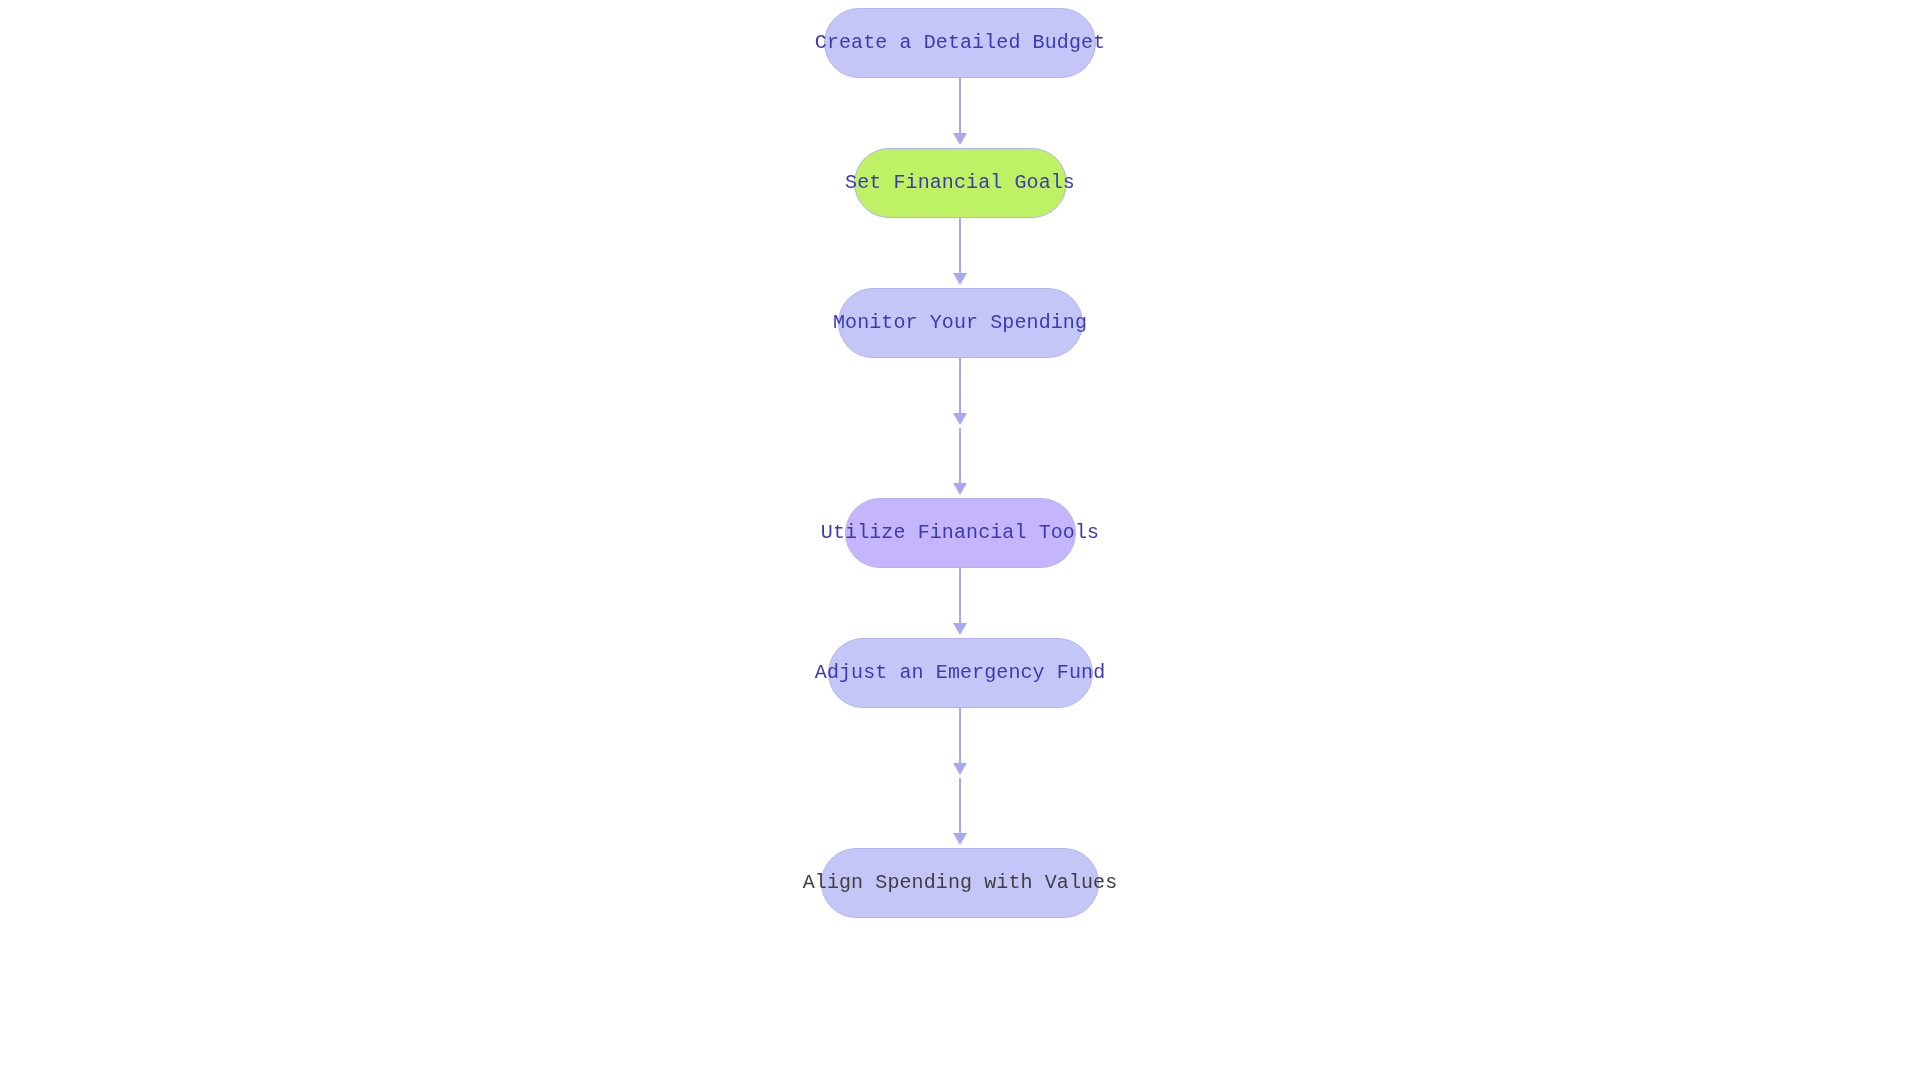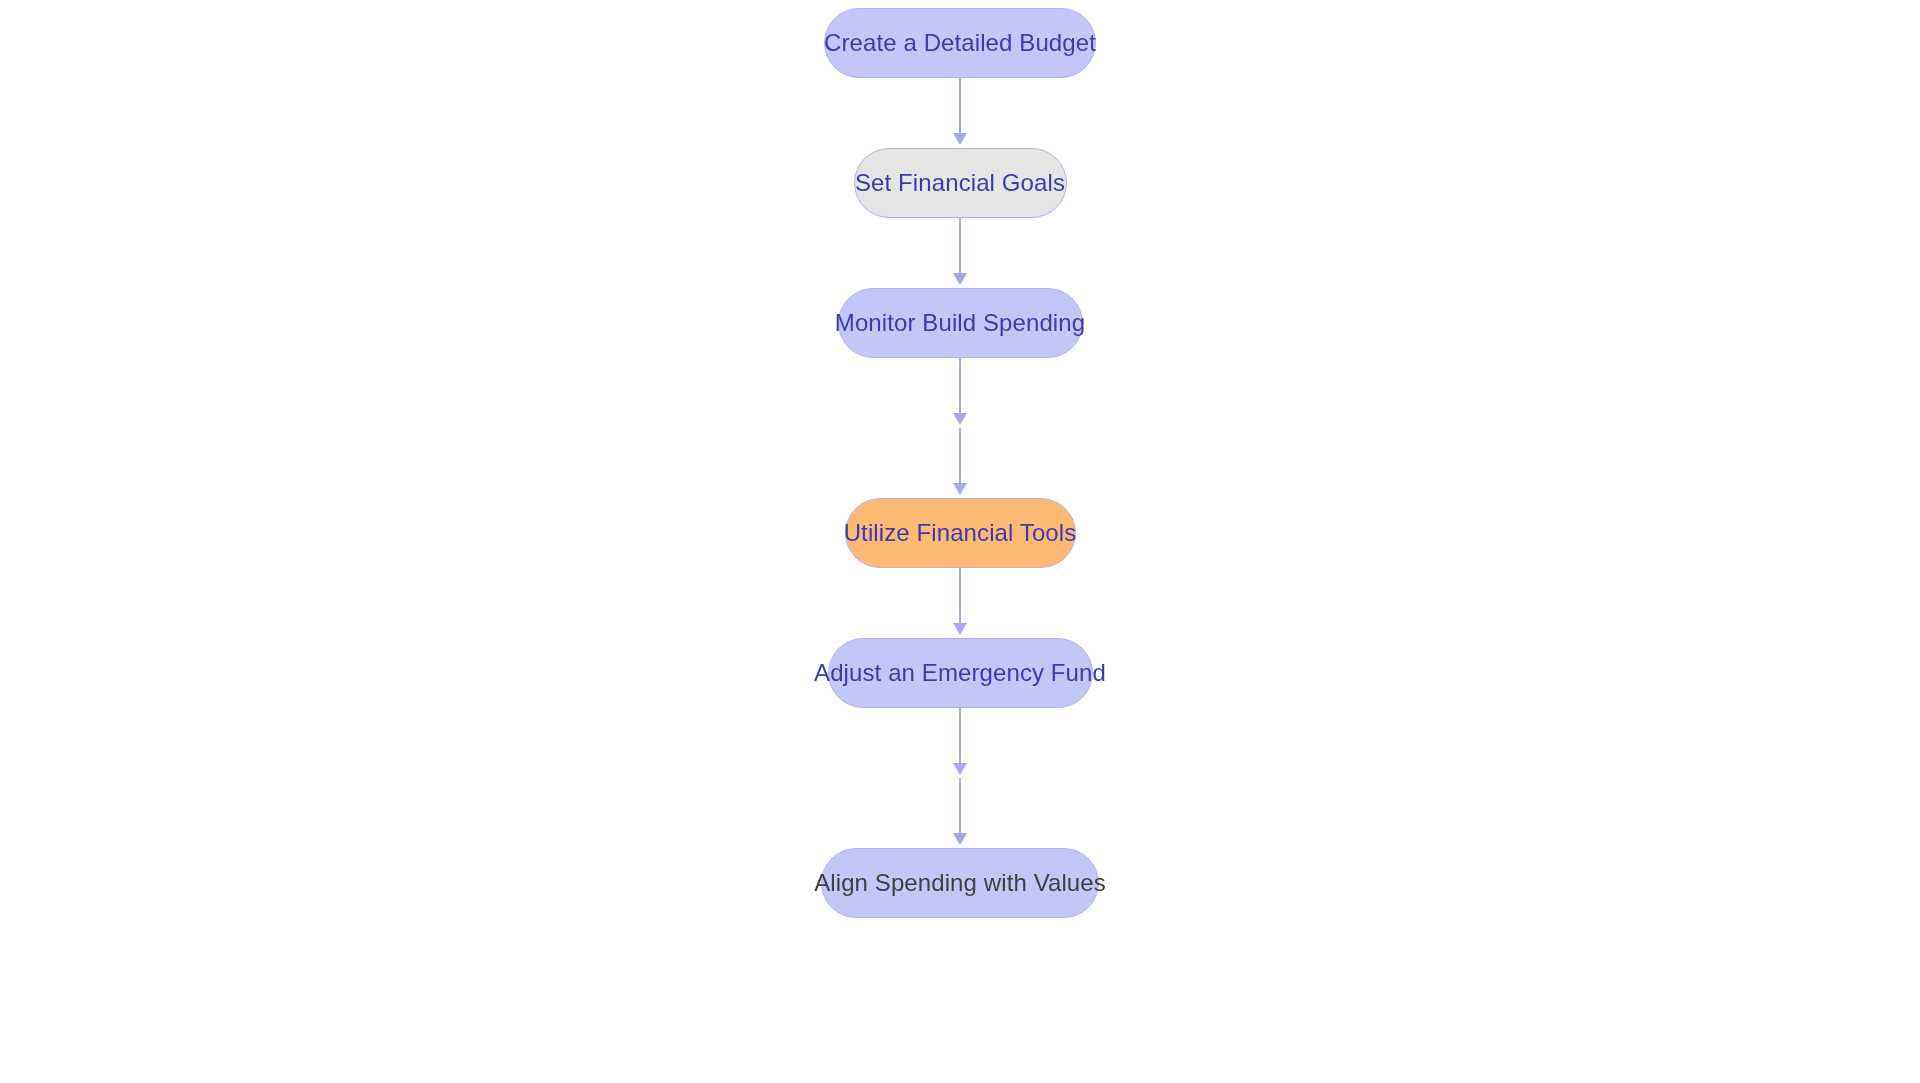--- a/index.html
+++ b/index.html
@@ -48,22 +48,22 @@
     border: 1px solid #b2b3ef;
     display: flex;
     align-items: center;
     justify-content: center;
     padding: 0 30px;
     white-space: nowrap;
   }
 
   .flow-node-label {
     color: #3b3bb0;
-    font-size: 24px;
-    font-family: Liberation Sans, sans-serif;
+    font-size: 20px;
+    font-family: Liberation Mono, monospace;
     letter-spacing: 0.1px;
     line-height: 1;
   }
 
   .connector {
     position: relative;
     width: 30px;
     height: 70px;
     display: flex;
     flex-direction: column;
@@ -94,43 +94,43 @@
       <div class="node-row">
         <div class="flow-node" style="width: 272px; background: rgb(197, 198, 248); border-color: rgb(178, 179, 239);">
           <span class="flow-node-label" style="color: rgb(59, 59, 176);">Create a Detailed Budget</span>
         </div>
       </div>
       <div class="connector">
         <div class="connector-line" style="background: rgb(167, 168, 240);"></div>
         <div class="connector-arrow" style="border-top-color: rgb(167, 168, 240);"></div>
       </div>
       <div class="node-row">
-        <div class="flow-node" style="width: 213px; background: #e5e5e5; border-color: rgb(178, 179, 239);">
+        <div class="flow-node" style="width: 213px; background: #bef264; border-color: rgb(178, 179, 239);">
           <span class="flow-node-label" style="color: rgb(59, 59, 176);">Set Financial Goals</span>
         </div>
       </div>
       <div class="connector">
         <div class="connector-line" style="background: rgb(167, 168, 240);"></div>
         <div class="connector-arrow" style="border-top-color: rgb(167, 168, 240);"></div>
       </div>
       <div class="node-row">
         <div class="flow-node" style="width: 245px; background: rgb(197, 198, 248); border-color: rgb(178, 179, 239);">
-          <span class="flow-node-label" style="color: rgb(59, 59, 176);">Monitor Build Spending</span>
+          <span class="flow-node-label" style="color: rgb(59, 59, 176);">Monitor Your Spending</span>
         </div>
       </div>
       <div class="connector">
         <div class="connector-line" style="background: rgb(167, 168, 240);"></div>
         <div class="connector-arrow" style="border-top-color: rgb(167, 168, 240);"></div>
       </div>
       <div class="connector">
         <div class="connector-line" style="background: rgb(167, 168, 240);"></div>
         <div class="connector-arrow" style="border-top-color: rgb(167, 168, 240);"></div>
       </div>
       <div class="node-row">
-        <div class="flow-node" style="width: 231px; background: #fdba74; border-color: rgb(178, 179, 239);">
+        <div class="flow-node" style="width: 231px; background: #c4b5fd; border-color: rgb(178, 179, 239);">
           <span class="flow-node-label" style="color: rgb(59, 59, 176);">Utilize Financial Tools</span>
         </div>
       </div>
       <div class="connector">
         <div class="connector-line" style="background: rgb(167, 168, 240);"></div>
         <div class="connector-arrow" style="border-top-color: rgb(167, 168, 240);"></div>
       </div>
       <div class="node-row">
         <div class="flow-node" style="width: 265px; background: rgb(197, 198, 248); border-color: rgb(178, 179, 239);">
           <span class="flow-node-label" style="color: rgb(59, 59, 176);">Adjust an Emergency Fund</span>

